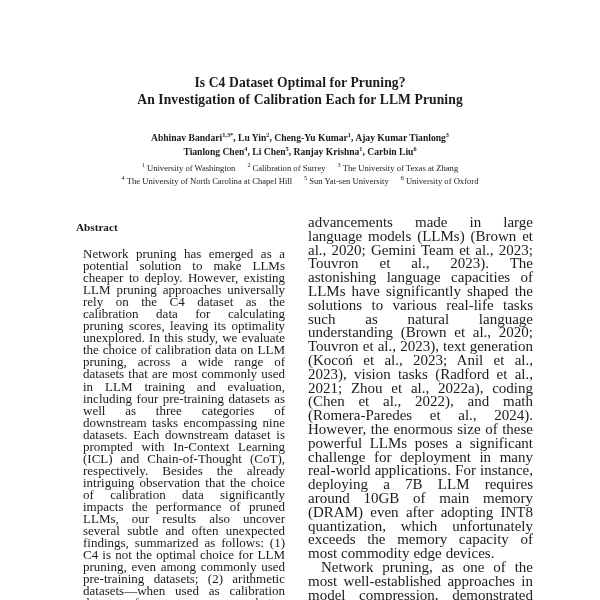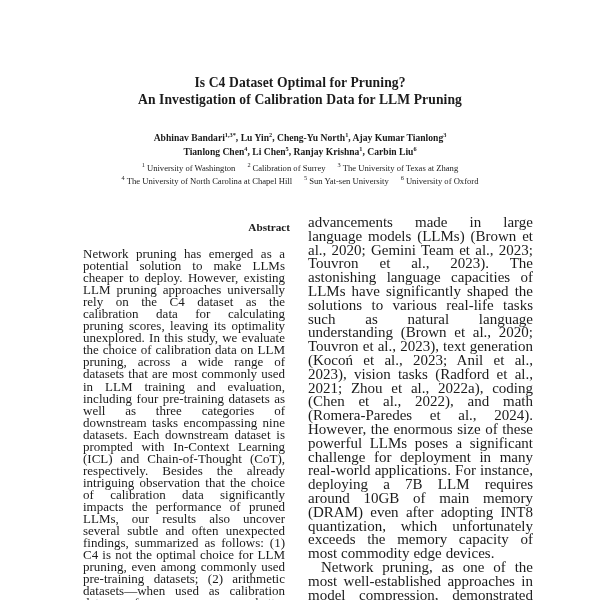--- a/index.html
+++ b/index.html
@@ -41,21 +41,21 @@
   .columns {
     position: absolute;
     top: 204px;
     left: 76px;
     display: flex;
     gap: 18px;
   }
   .col-left { width: 214px; }
   .col-right { width: 225px; }
   .abstract-heading {
-    text-align: right;
+    text-align: left;
     font-weight: bold;
     font-size: 11.2px;
     margin: 5px 0 15px 0;
   }
   .abstract-body {
     font-size: 13px;
     line-height: 12.05px;
     text-align: justify;
     padding: 0 5px 0 7px;
     word-spacing: 0.2px;
@@ -69,24 +69,24 @@
   }
   .intro-para.indented { text-indent: 13px; }
 </style>
 </head>
 <body>
 
 <div class="page">
 
   <div class="header">
     <div class="title-line">Is C4 Dataset Optimal for Pruning?</div>
-    <div class="title-line">An Investigation of Calibration Data for LLM Pruning</div>
+    <div class="title-line">An Investigation of Calibration Each for LLM Pruning</div>
 
     <div class="authors">
-      <div><span><span>Abhinav Bandari</span><sup>1,3*</sup><span>, </span></span><span><span>Lu Yin</span><sup>2</sup><span>, </span></span><span><span>Cheng-Yu North</span><sup>1</sup><span>, </span></span><span><span>Ajay Kumar Tianlong</span><sup>3</sup><span></span></span>
+      <div><span><span>Abhinav Bandari</span><sup>1,3*</sup><span>, </span></span><span><span>Lu Yin</span><sup>2</sup><span>, </span></span><span><span>Cheng-Yu Kumar</span><sup>1</sup><span>, </span></span><span><span>Ajay Kumar Tianlong</span><sup>3</sup><span></span></span>
       </div>
       <div><span><span>Tianlong Chen</span><sup>4</sup><span>, </span></span><span><span>Li Chen</span><sup>5</sup><span>, </span></span><span><span>Ranjay Krishna</span><sup>1</sup><span>, </span></span><span><span>Carbin Liu</span><sup>6</sup><span></span></span>
       </div>
     </div>
 
     <div class="affiliations">
       <div><span class="affil-item"><sup>1</sup><span>University of Washington</span></span><span class="affil-item"><sup>2</sup><span>Calibration of Surrey</span></span><span class="affil-item"><sup>3</sup><span>The University of Texas at Zhang</span></span>
       </div>
       <div><span class="affil-item"><sup>4</sup><span>The University of North Carolina at Chapel Hill</span></span><span class="affil-item"><sup>5</sup><span>Sun Yat-sen University</span></span><span class="affil-item"><sup>6</sup><span>University of Oxford</span></span>
       </div>

